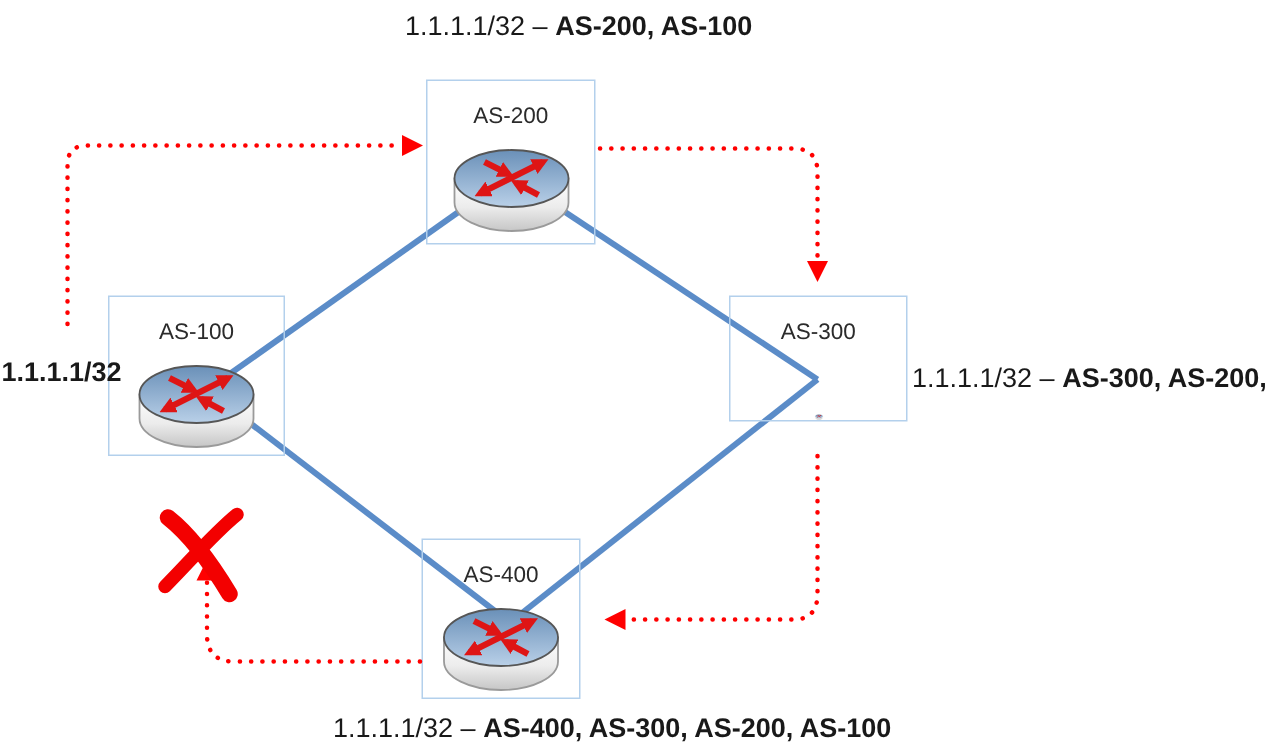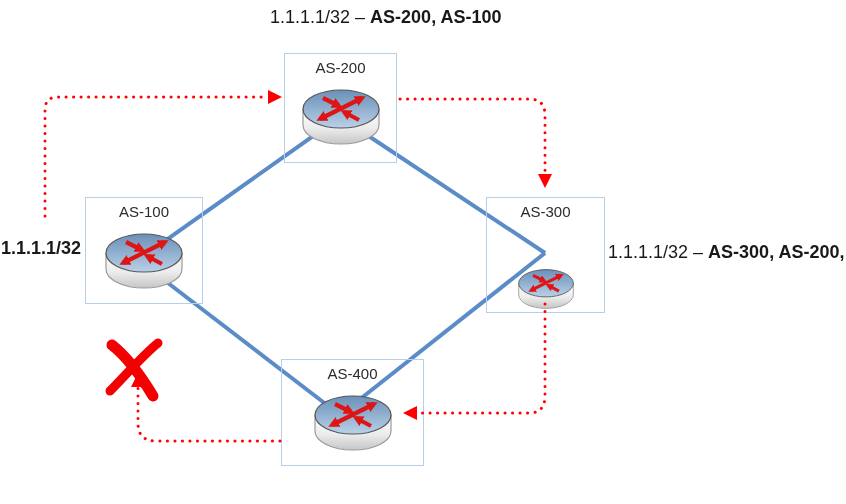--- a/index.html
+++ b/index.html
@@ -4,28 +4,28 @@
 <style>
   html,body{margin:0;padding:0;background:#ffffff;}
   .canvas{
     position:relative;width:846px;height:504px;background:#ffffff;overflow:hidden;
     font-family:"Liberation Sans",sans-serif;color:#191919;
   }
   .layer{position:absolute;left:0;top:0;width:846px;height:504px;pointer-events:none;}
   .node{
     position:absolute;border:1px solid #b3d0ec;background:transparent;
     display:flex;flex-direction:column;align-items:center;box-sizing:border-box;
-    padding-top:5px;
+    padding-top:15px;
   }
   .node-label{font-size:15px;line-height:18px;color:#2b2b2b;}
   .router{width:84px;height:64px;margin-top:8px;}
-  .node-as100{left:85px;top:197px;width:118px;height:107px;text-align:center;}
+  .node-as100{left:72px;top:197px;width:118px;height:107px;text-align:center;}
   .node-as200{left:284px;top:53px;width:113px;height:110px;}
-  .node-as300{left:486px;top:197px;width:119px;height:116px;gap:37px;}
-  .node-as400{left:281px;top:359px;width:143px;height:107px;}
+  .node-as300{left:486px;top:197px;width:119px;height:84px;gap:37px;}
+  .node-as400{left:281px;top:359px;width:106px;height:107px;}
   .route-label{position:absolute;font-size:18px;line-height:18px;white-space:nowrap;}
   .route-label b{font-weight:700;}
   .lbl-top{left:270px;top:8px;}
   .lbl-left{left:1px;top:239px;font-weight:bold;}
   .lbl-right{left:608px;top:243px;}
   .lbl-bottom{left:222px;top:476px;}
 </style>
 </head>
 <body>
 
@@ -126,14 +126,15 @@
     </g>
   </svg>
 
   
   <div class="route-label lbl-top"><span>1.1.1.1/32 – </span><b>AS-200, AS-100</b></div>
 
   <div class="route-label lbl-left"><span>1.1.1.1/32</span><b></b></div>
 
   <div class="route-label lbl-right"><span>1.1.1.1/32 – </span><b>AS-300, AS-200, AS-100</b></div>
 
+  <div class="route-label lbl-bottom"><span>1.1.1.1/32 – </span><b>AS-400, AS-300, AS-200, AS-100</b></div>
 
 </div>
 
 </body></html>

